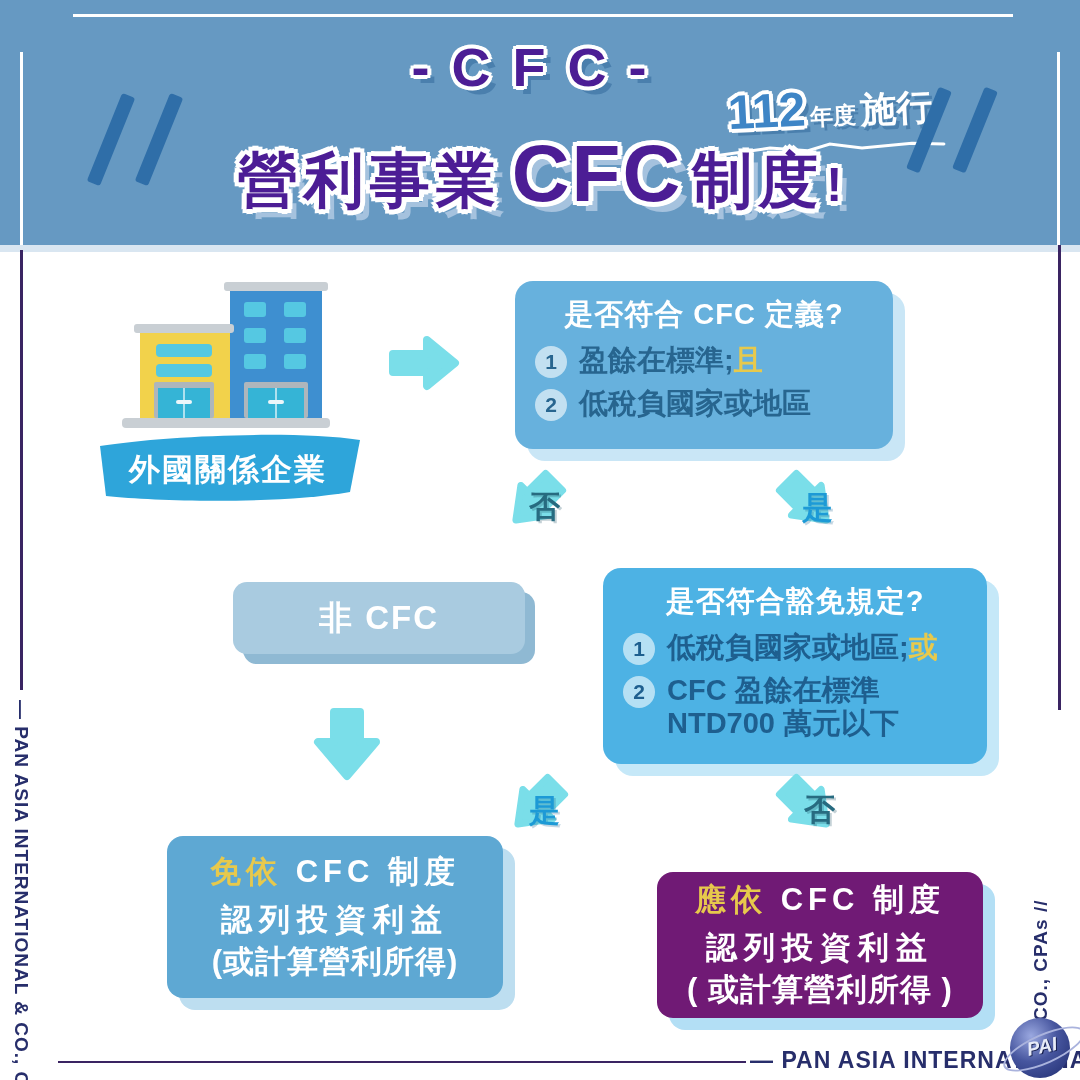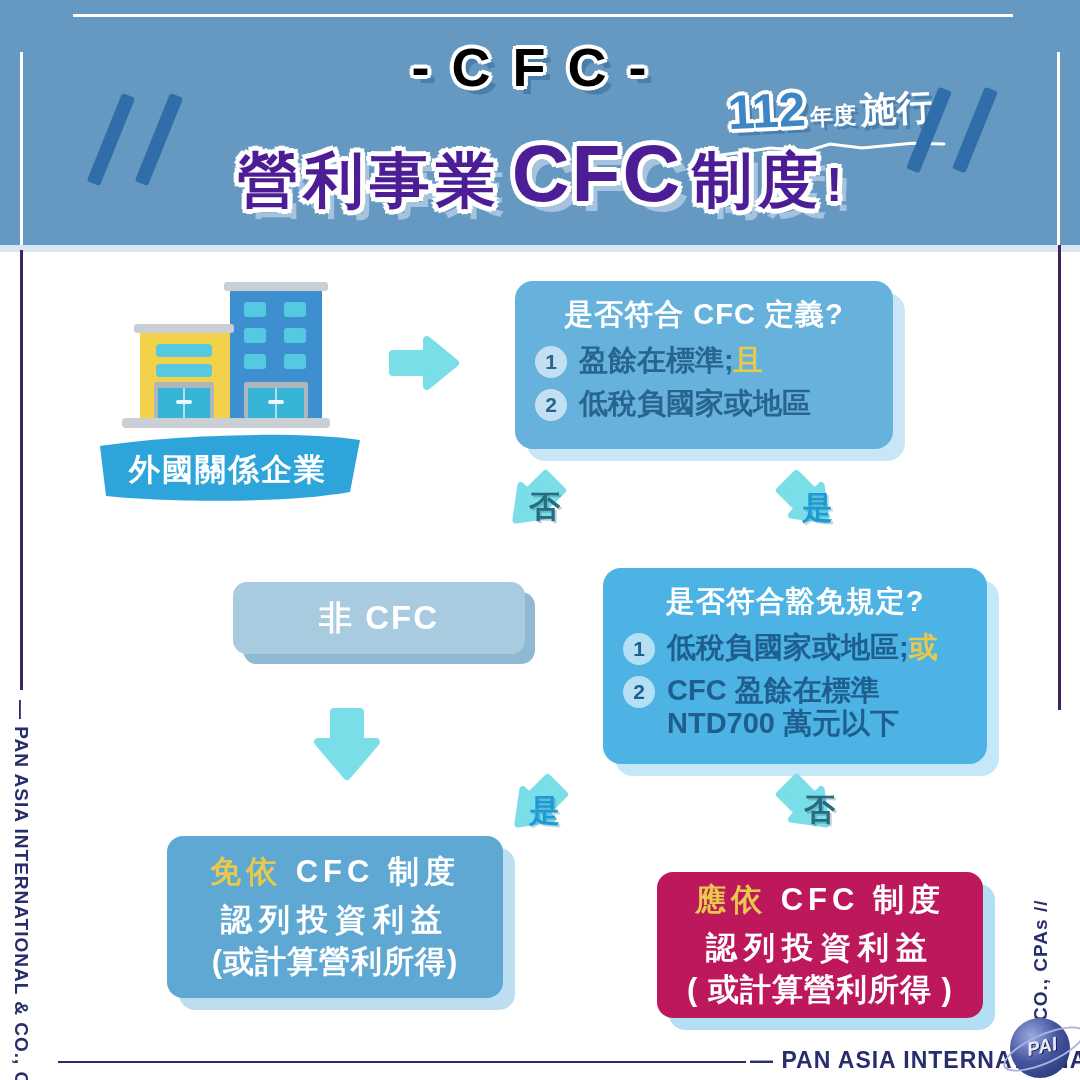--- a/index.html
+++ b/index.html
@@ -9,21 +9,21 @@
     margin:0 auto;
   }
   
   .header{position:absolute;left:0;top:0;width:1080px;height:245px;background:#6699C2;
           border-bottom:7px solid #d9e6f1;}
   .h-top-line{position:absolute;left:73px;top:14px;width:940px;height:3px;background:#ffffff;}
   .h-left-line{position:absolute;left:20px;top:52px;width:3px;height:193px;background:#ffffff;}
   .h-right-line{position:absolute;left:1057px;top:52px;width:3px;height:193px;background:#ffffff;}
   .cfc-top{
     position:absolute;left:0;top:36px;width:100%;text-align:center;
-    font-size:54px;font-weight:bold;letter-spacing:22px;color:#000000;
+    font-size:54px;font-weight:bold;letter-spacing:22px;color:#4c1d95;
     text-shadow:-3px -3px 0 #fff,3px -3px 0 #fff,-3px 3px 0 #fff,3px 3px 0 #fff,
                 -4px 0 0 #fff,4px 0 0 #fff,0 -4px 0 #fff,0 4px 0 #fff,
                 7px 8px 0 #4a7fad;
   }
   .badge{position:absolute;left:700px;top:80px;width:260px;text-align:center;
          transform:rotate(-3deg);white-space:nowrap;}
   .badge-number{
     font-size:48px;font-weight:bold;color:#3E85C6;
     text-shadow:-3px -3px 0 #fff,3px -3px 0 #fff,-3px 3px 0 #fff,3px 3px 0 #fff,
                 -4px 0 0 #fff,4px 0 0 #fff,0 -4px 0 #fff,0 4px 0 #fff,
@@ -106,21 +106,21 @@
   .l-yes2{left:529px;top:790px;}
   .l-no2{left:804px;top:789px;}
   .down-arrow{position:absolute;left:310px;top:706px;}
 
   .result{
     position:absolute;border-radius:16px;color:#ffffff;font-weight:bold;
     display:flex;flex-direction:column;align-items:center;justify-content:center;
   }
   .r-exempt{left:167px;top:836px;width:336px;height:162px;background:#5EA8D3;
             box-shadow:12px 12px 0 0 #bddef0;}
-  .r-apply{left:657px;top:872px;width:326px;height:146px;background:#be185d;
+  .r-apply{left:657px;top:872px;width:326px;height:146px;background:#701a75;
            box-shadow:12px 12px 0 0 #b3dff5;}
   .r-line1{font-size:31px;letter-spacing:5px;white-space:nowrap;}
   .r-line2{font-size:31px;letter-spacing:7px;margin-top:6px;white-space:nowrap;}
   .r-line3{font-size:31px;letter-spacing:1px;white-space:nowrap;}
 
   
   .footer-line{position:absolute;left:58px;top:1061px;width:688px;height:2px;background:#3A2462;}
   .footer-brand{
     position:absolute;left:750px;top:1047px;width:242px;text-align:right;
     font-size:23px;font-weight:bold;color:#272E6B;letter-spacing:1px;white-space:nowrap;

